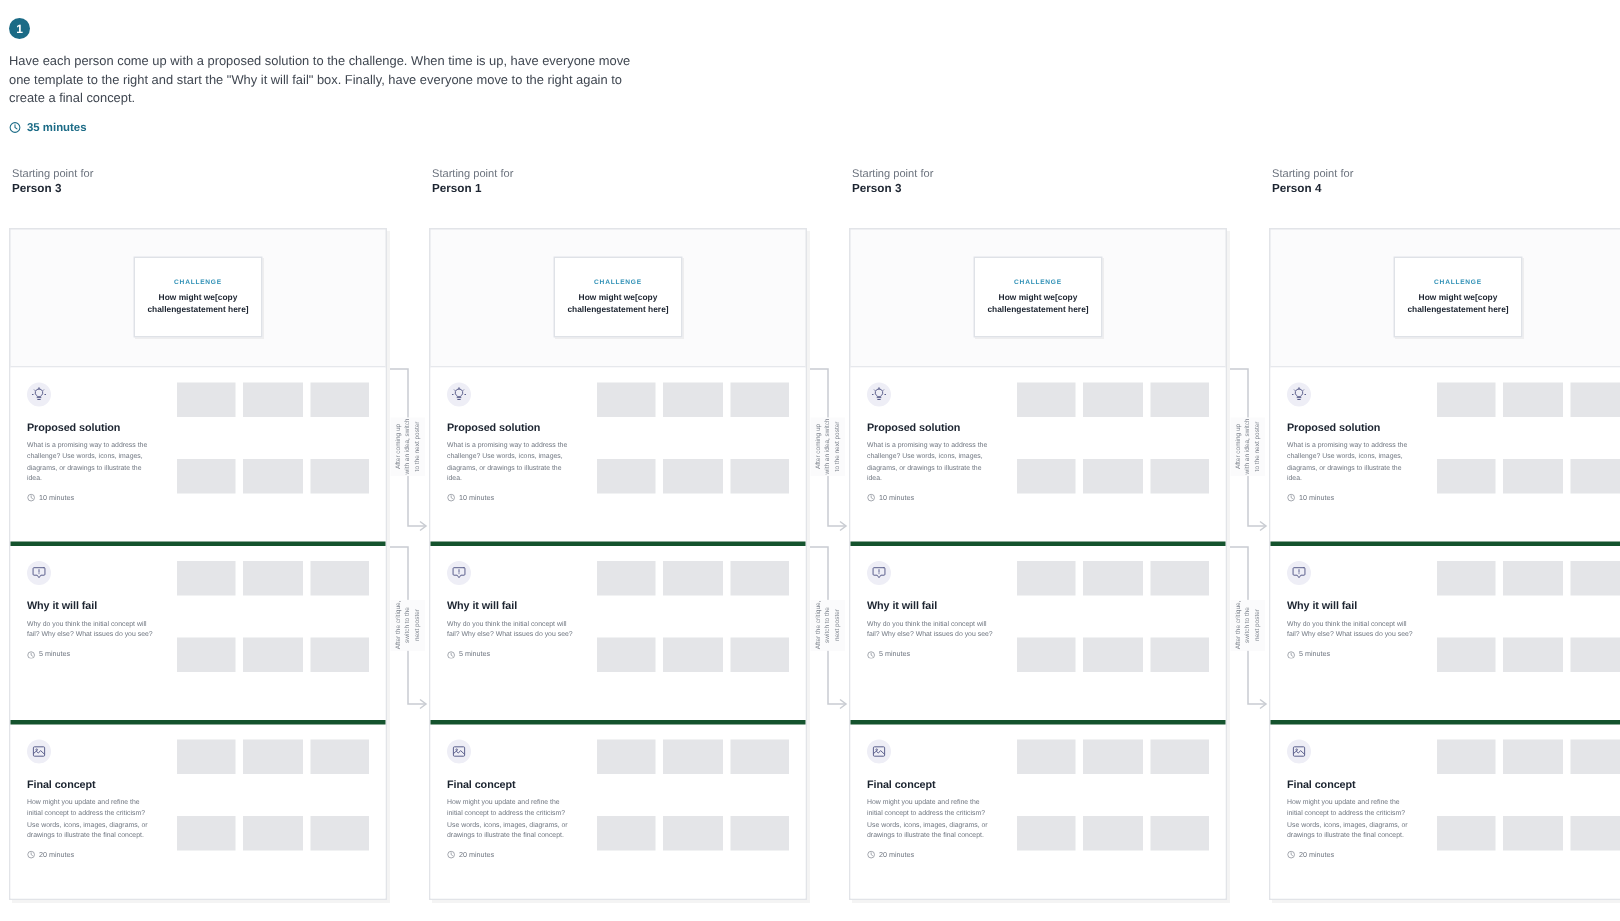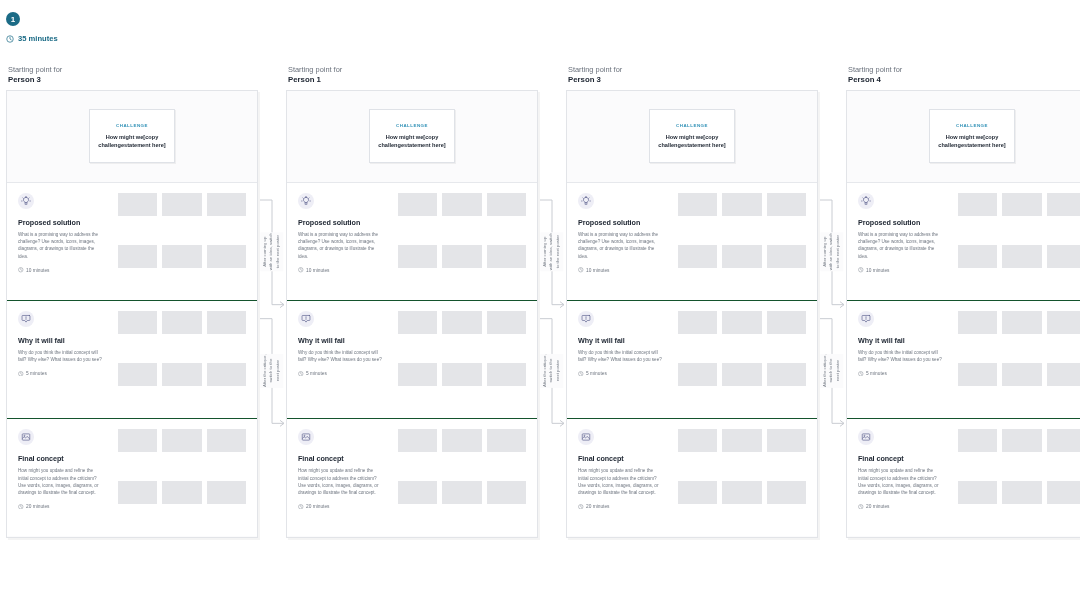--- a/index.html
+++ b/index.html
@@ -66,21 +66,21 @@
   }
   .column {
     position: relative;
     width: 252px;
     flex: 0 0 252px;
   }
   .column + .column { margin-left: 28px; }
 
   .col-label {
     padding-left: 2px;
-    margin-bottom: 4px;
+    margin-bottom: 20px;
   }
   .col-label .cap {
     font-size: 7.4px;
     color: #6a717c;
     line-height: 1.35;
   }
   .col-label .person {
     font-size: 7.8px;
     font-weight: bold;
     color: #1c2430;
@@ -133,21 +133,21 @@
   }
 
   
   .row {
     flex: 1 1 0;
     background: #ffffff;
     display: flex;
     padding: 10px 11px 8px 11px;
     gap: 15px;
   }
-  .row + .row { border-top: 1px solid #14532d; }
+  .row + .row { border-top: 3px solid #14532d; }
 
   .row-info {
     width: 85px;
     flex: 0 0 85px;
   }
   .row-icon {
     width: 16px; height: 16px;
     border-radius: 50%;
     background: #eeeef6;
     display: flex;
@@ -217,20 +217,21 @@
     text-align: center;
     padding: 2px 1px;
   }
   .conn-label span { display: block; }
 </style>
 </head>
 <body>
 
 <div class="header">
   <div class="step-badge">1</div>
+  <div class="header-desc">Have each person come up with a proposed solution to the challenge. When time is up, have everyone move one template to the right and start the "Why it will fail" box. Finally, have everyone move to the right again to create a final concept.</div>
   <div class="header-time">
     <svg class="clock-icon" viewBox="0 0 16 16">
       <circle cx="8" cy="8" r="6.5" fill="none" stroke="#1b6b86" stroke-width="1.4"></circle>
       <path d="M8 4.3V8l2.6 1.8" fill="none" stroke="#1b6b86" stroke-width="1.4" stroke-linecap="round"></path>
     </svg>
     <span>35 minutes</span>
   </div>
 </div>
 
 <div class="board" id="board">

